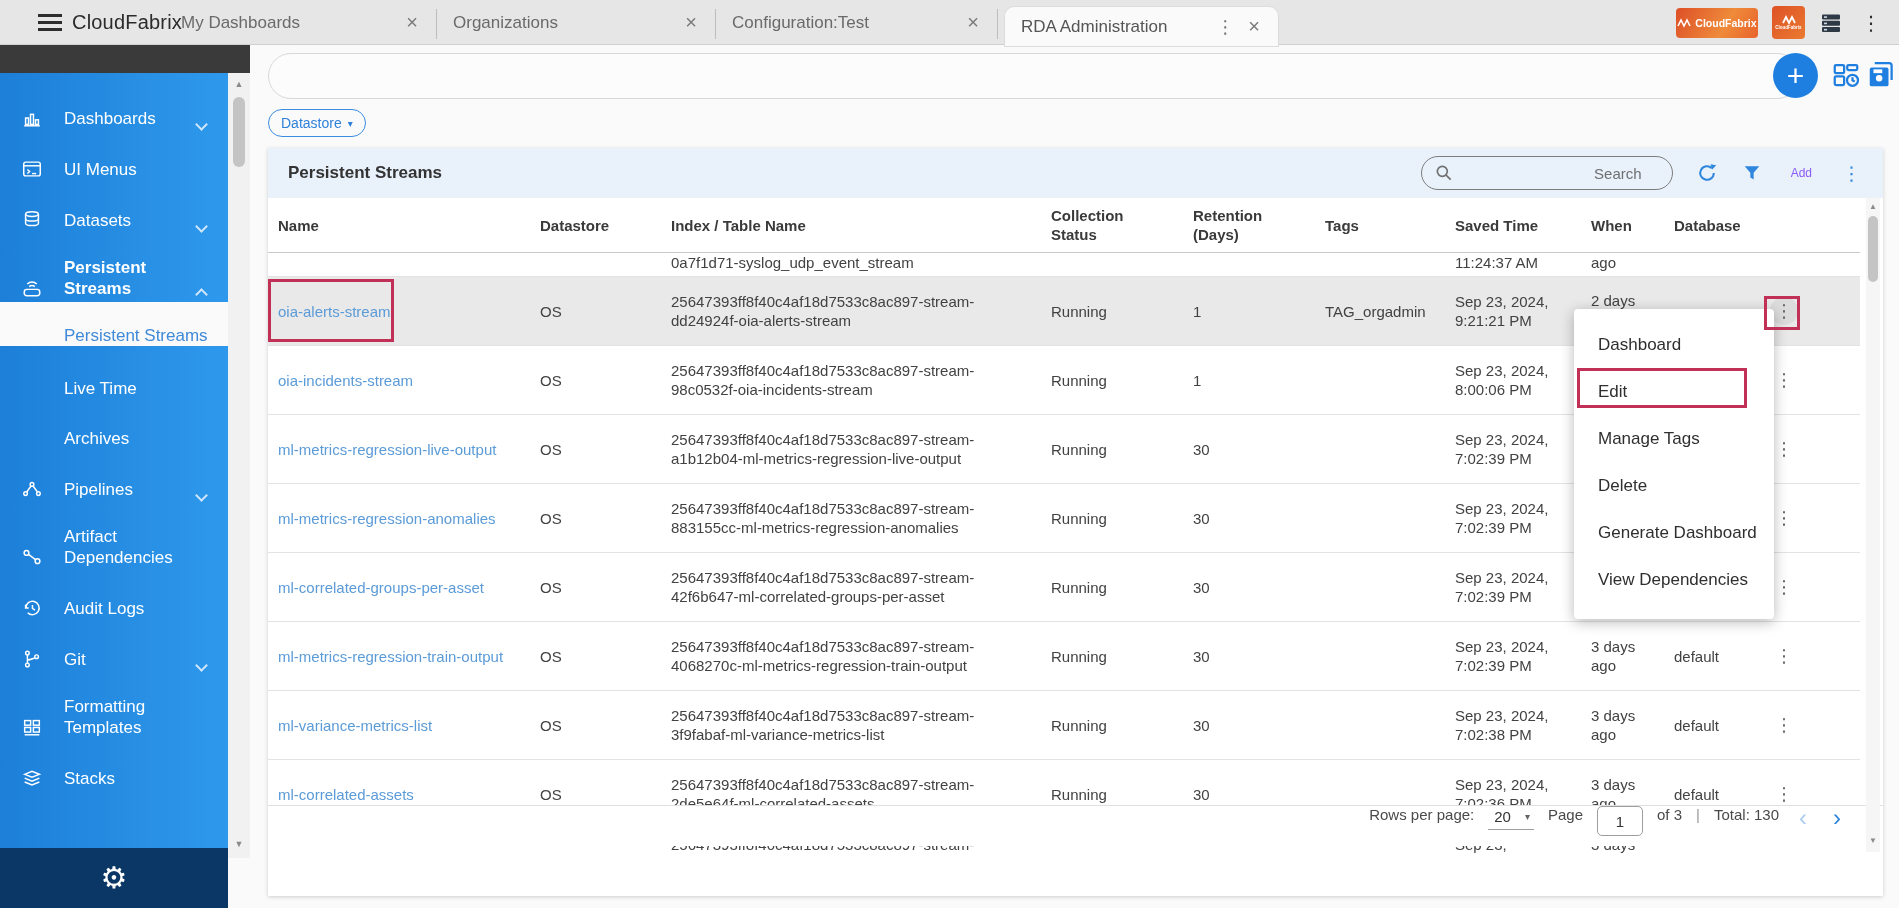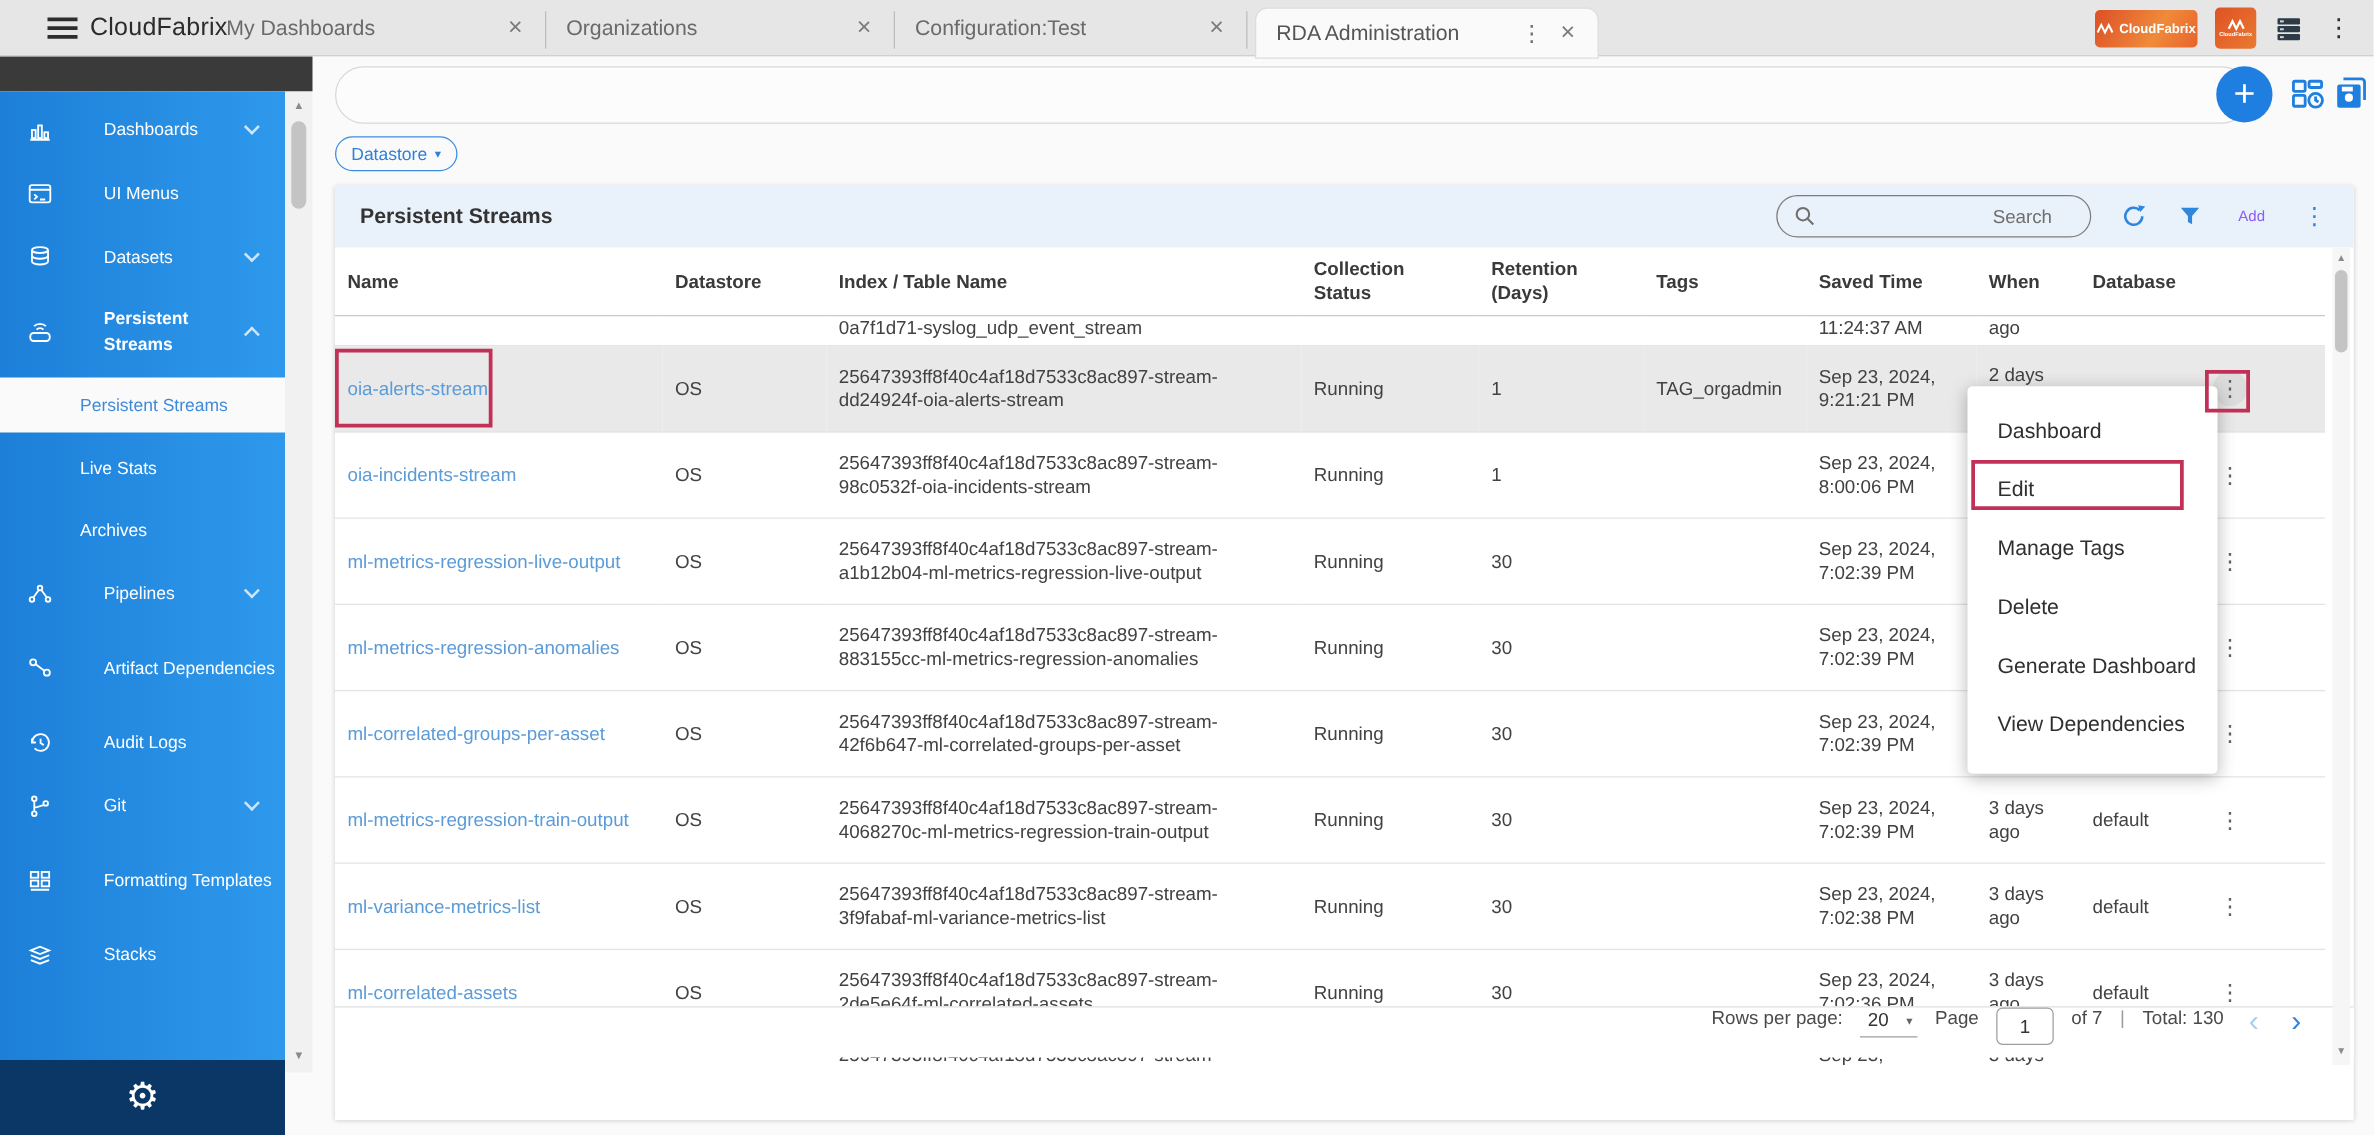--- a/index.html
+++ b/index.html
@@ -25,21 +25,21 @@
   .logo-small { width:33px; height:33px; border-radius:4px; background:linear-gradient(135deg,#de5226,#ea7a31); display:flex; flex-direction:column; align-items:center; justify-content:center; cursor:pointer; }
   .logo-small span { color:#fff; font-size:4.5px; font-weight:bold; }
   .logo-glyph { width:14px; height:10px; }
   .srv-icon { cursor:pointer; }
   .bar-kebab { font-size:20px; color:#2e2e2e; cursor:pointer; padding:0 4px; }
 
   
   .dark-strip { position:absolute; left:0; top:45px; width:250px; height:28px; background:#3a3a3a; z-index:4; }
   .sidebar { position:absolute; left:0; top:73px; width:228px; height:775px; background:linear-gradient(90deg,#1d7fd8,#2e99ec); z-index:4; overflow:hidden; }
   .nav { padding-top:5px; }
-  .nav-item { display:flex; align-items:center; min-height:51px; color:#fff; font-size:14px; cursor:pointer;gap:19px; }
+  .nav-item { display:flex; align-items:flex-end; min-height:51px; color:#fff; font-size:17px; cursor:pointer; }
   .nav-item .nicon { width:64px; display:flex; justify-content:center; flex:0 0 64px; }
   .nav-item .nlabel { flex:1; line-height:21px; padding-right:4px; }
   .nav-item .chev { width:9px; height:9px; border-right:2px solid #cfe6fa; border-bottom:2px solid #cfe6fa; transform:rotate(45deg); margin-right:22px; margin-top:-4px; }
   .nav-item .chev.up { transform:rotate(225deg); margin-top:4px; }
   .nav-item.two { min-height:68px; }
   .nav-item.bold .nlabel { font-weight:bold; }
   .nav-item.sub { min-height:50px; }
   .nav-item.sub .nlabel { padding-left:64px; }
   .nav-item.sub.active { background:#fafafa; color:#3f8ad8; min-height:44px; margin:3px 0; }
   .side-footer { position:absolute; left:0; top:848px; width:228px; height:60px; background:#0a3765; display:flex; align-items:center; justify-content:center; z-index:5; }
@@ -225,21 +225,21 @@
               <path d="M6.8 7.6a7.5 7.5 0 0 1 10.4 0"></path>
             </svg>
           </span>
         <span class="nlabel">Persistent Streams</span>
         <span class="chev up"></span>
       </div>
       <div class="nav-item sub active">
         <span class="nlabel">Persistent Streams</span>
       </div>
       <div class="nav-item sub">
-        <span class="nlabel">Live Stats</span>
+        <span class="nlabel">Live Time</span>
       </div>
       <div class="nav-item sub">
         <span class="nlabel">Archives</span>
       </div>
       <div class="nav-item">
         <span class="nicon">
             <svg width="22" height="22" viewBox="0 0 24 24" fill="none" stroke="#fff" stroke-width="1.6">
               <circle cx="5" cy="17" r="2"></circle>
               <circle cx="12" cy="7" r="2"></circle>
               <circle cx="19" cy="17" r="2"></circle>
@@ -550,21 +550,21 @@
     </div>
 
     <div class="pager">
       <span>Rows per page:</span>
       <span class="rpp-select">
         <span>20</span>
         <span class="caret">▾</span>
       </span>
       <span>Page</span>
       <input class="page-input" type="text" value="1" style="">
-      <span>of 7</span>
+      <span>of 3</span>
       <span class="pg-div">|</span>
       <span>Total: 130</span>
       <span class="pg-prev">‹</span>
       <span class="pg-next">›</span>
     </div>
   </div>
 
   <div class="vscroll" id="table-scroll">
     <span class="arr" style="top:4px;">▲</span>
     <div class="thumb" style="top:18px;height:66px;"></div>

